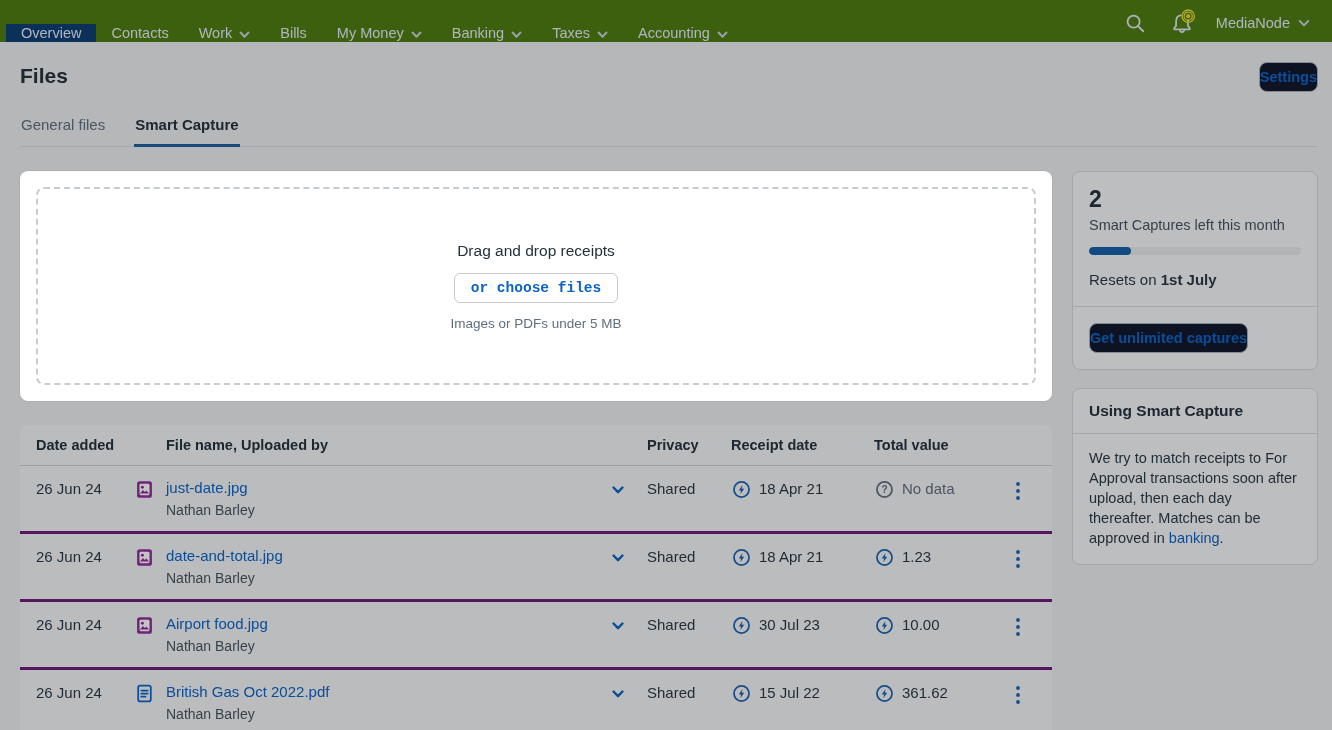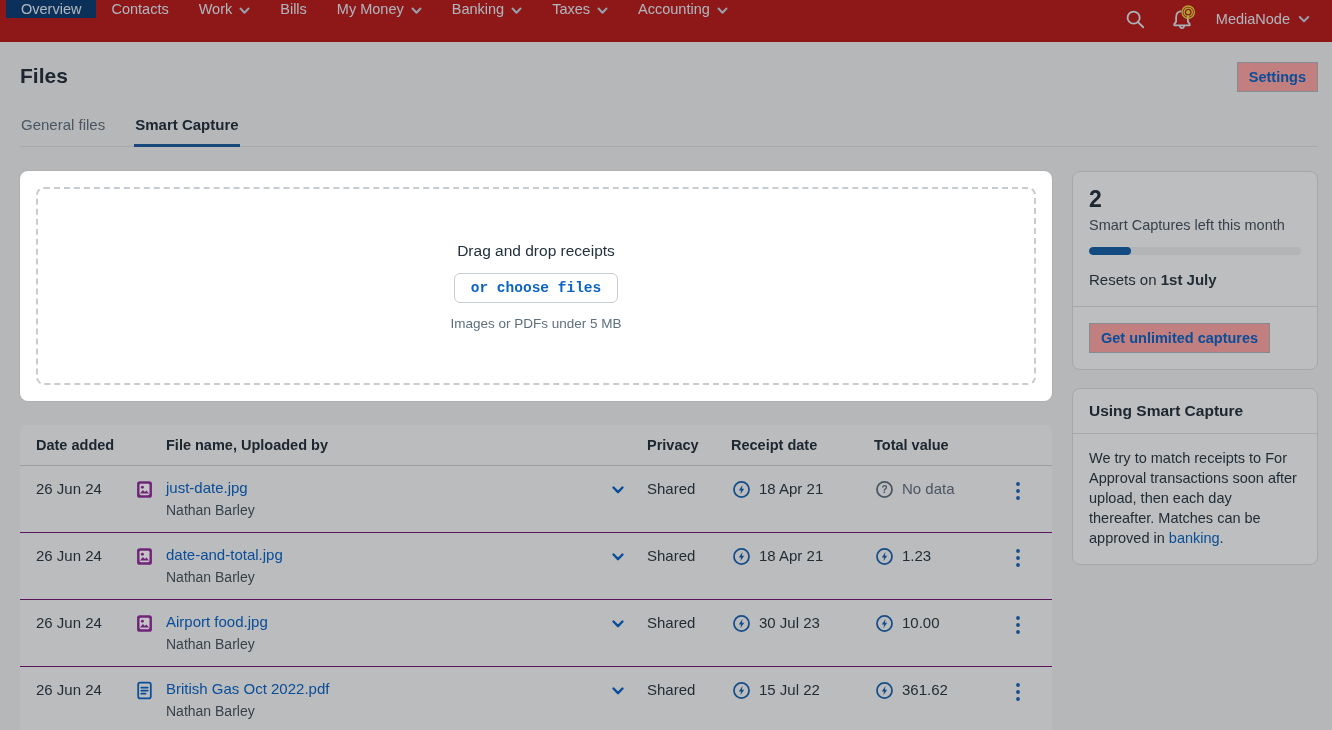--- a/index.html
+++ b/index.html
@@ -3,35 +3,35 @@
 <meta charset="utf-8">
 <style>
   * { margin:0; padding:0; box-sizing:border-box; }
   html,body { width:1332px; height:730px; overflow:hidden; }
   body { font-family:"Liberation Sans","DejaVu Sans",sans-serif; background:#EDEEF0; color:#2A3944; }
 
   
   .overlay { position:fixed; inset:0; background:rgba(8,10,14,0.24); z-index:40; pointer-events:none; }
 
   
-  .nav { height:42px; background:#b91c1c; display:flex; align-items:flex-start; }
+  .nav { height:42px; background:#4d7c0f; display:flex; align-items:flex-end; }
   .nav-left { display:flex; align-items:stretch; padding-left:6px; }
   .navitem { display:flex; align-items:center; gap:7px; padding:0 15px; color:#E4EBF3; font-size:14.5px; cursor:pointer; }
   .navitem.active { background:#0D3D72; }
   .navitem .chev { display:none; margin-top:2px; }
   .navitem.v-true .chev { display:inline-block; }
   .nav-right { margin-left:auto; display:flex; align-items:center; gap:10px; padding-right:18px; }
   .icon-btn { width:38px; height:38px; display:flex; align-items:center; justify-content:center; cursor:pointer; }
   .account { display:flex; align-items:center; gap:8px; color:#E4EBF3; font-size:14.5px; padding:0 4px; cursor:pointer; }
 
   
   .page { padding:0 14px 0 20px; }
   .page-head { display:flex; align-items:flex-start; justify-content:space-between; padding-top:20px; }
   .page-title { font-size:21px; font-weight:bold; color:#23313C; padding-top:2px; }
-  .btn { background:#fca5a5; border:1px solid #ABB4BC; border-radius:0; color:#0B63C5; font-weight:bold; font-size:14.5px; padding:6px 11px; cursor:pointer; font-family:inherit; }
+  .btn { background:#0f172a; border:1px solid #ABB4BC; border-radius:8px; color:#0B63C5; font-weight:bold; font-size:14.5px; padding:6px 0; cursor:pointer; font-family:inherit; }
 
   
   .tabs { display:flex; gap:28px; margin-top:18px; border-bottom:1px solid #DADCDE; margin-right:0; }
   .tab { font-size:15px; padding:6px 1px 11px; color:#5F6F7D; cursor:pointer; border-bottom:3px solid transparent; margin-bottom:-1px; }
   .tab.active { color:#23313C; font-weight:bold; border-bottom-color:#1F5C9E; }
 
   
   .content { display:flex; gap:20px; margin-top:24px; align-items:flex-start; }
   .main-col { width:1032px; flex:0 0 auto; }
   .side-col { width:246px; flex:0 0 auto; display:flex; flex-direction:column; gap:18px; }
@@ -41,21 +41,21 @@
   .dropzone { height:100%; border:2px dashed #C7CCD1; border-radius:8px; display:flex; flex-direction:column; align-items:center; justify-content:center; gap:13px; }
   .dz-title { font-size:15.5px; color:#23313C; }
   .dz-btn { background:#FFFFFF; border:1px solid #C7CCD1; border-radius:6px; color:#0B63C5; font-weight:bold; font-size:14.5px; padding:6px 16px; cursor:pointer; font-family:Liberation Mono, monospace; }
   .dz-hint { font-size:13.5px; color:#5F6F7D; }
 
   
   .table-card { margin-top:24px; background:#F4F5F6; border-radius:8px 8px 0 0; overflow:hidden; }
   .tgrid { display:grid; grid-template-columns:98px 32px 445px 36px 84px 143px 126px 36px; padding:0 16px; align-items:start; }
   .thead { border-bottom:1px solid #C9CDD1; }
   .thead span { font-size:14.5px; font-weight:bold; color:#23313C; padding:12px 0; display:block; }
-  .trow { border-bottom:1px solid #701a75; padding-top:13px; padding-bottom:13px; min-height:67px; }
+  .trow { border-bottom:3px solid #701a75; padding-top:13px; padding-bottom:13px; min-height:67px; }
   .cell-date { font-size:15px; padding-top:1px; }
   .cell-ficon { padding-top:0px; }
   .file-link { font-size:15px; color:#0B63C5; text-decoration:none; cursor:pointer; }
   .uploader { font-size:14px; color:#45545F; margin-top:5px; }
   .cell-chev { padding-top:2px; cursor:pointer; }
   .cell-privacy { font-size:15px; padding-top:1px; }
   .cell-with-icon { display:flex; align-items:flex-start; gap:7px; font-size:15px; }
   .cell-with-icon .txt { padding-top:1px; }
   .valcell .icon-q { display:none; }
   .valcell.v-false .icon-q { display:inline-flex; }

